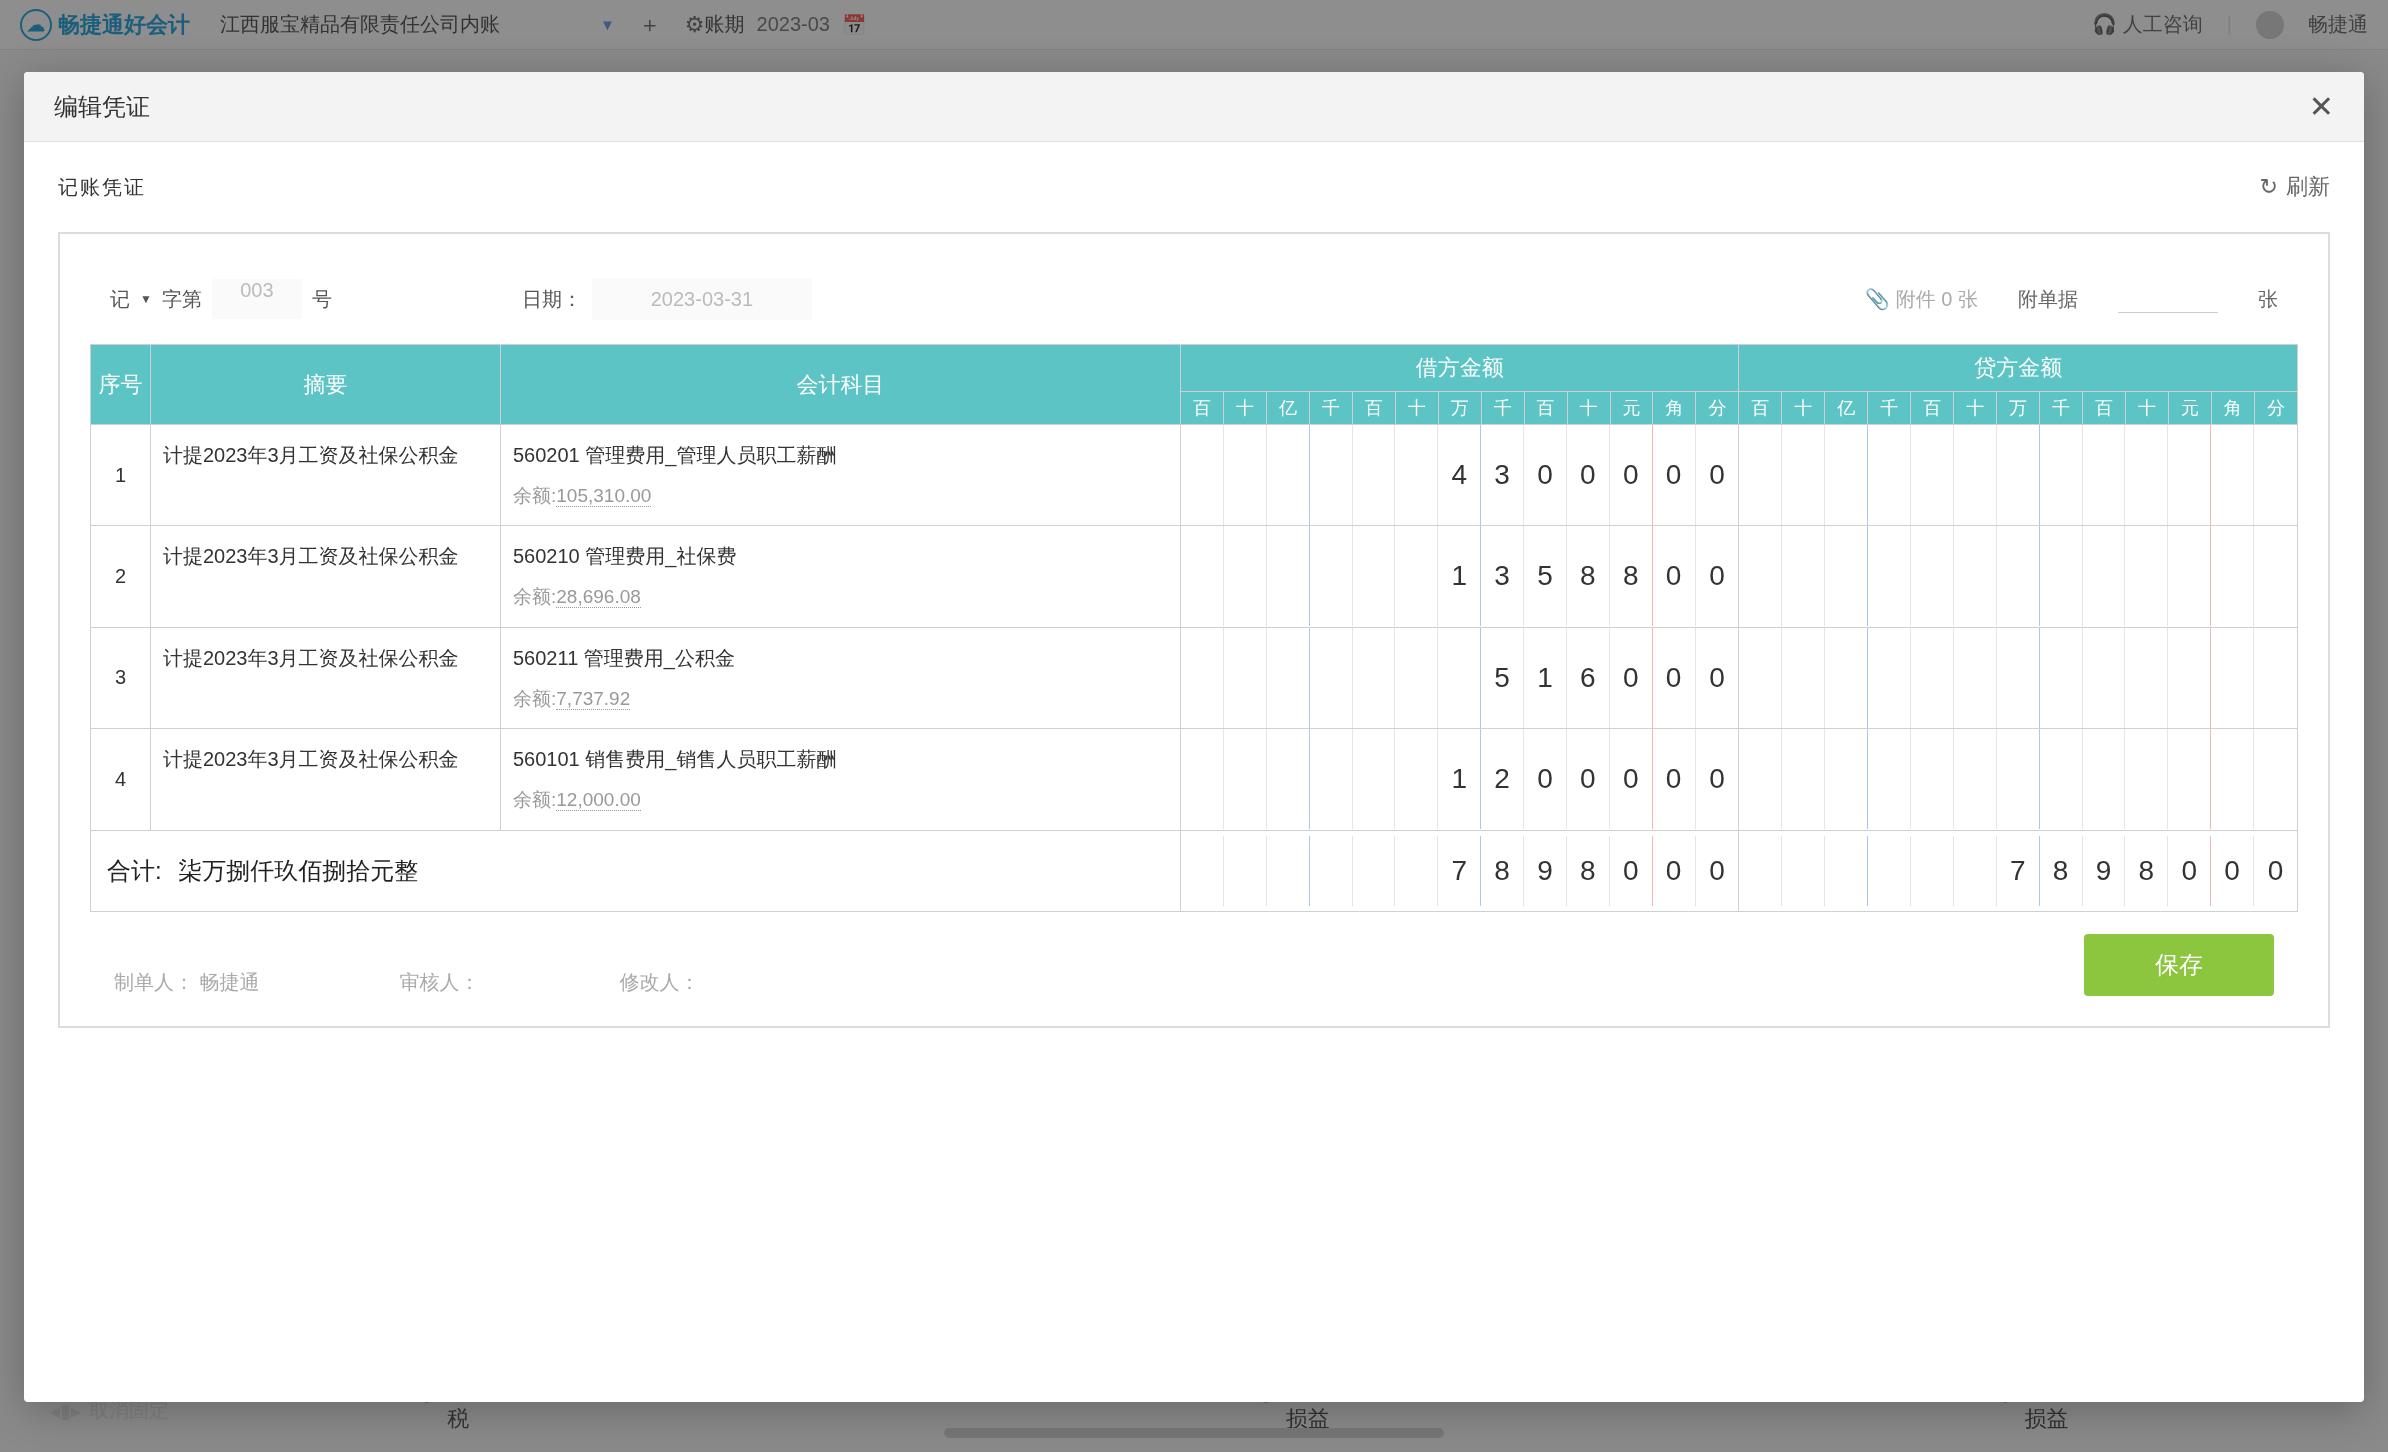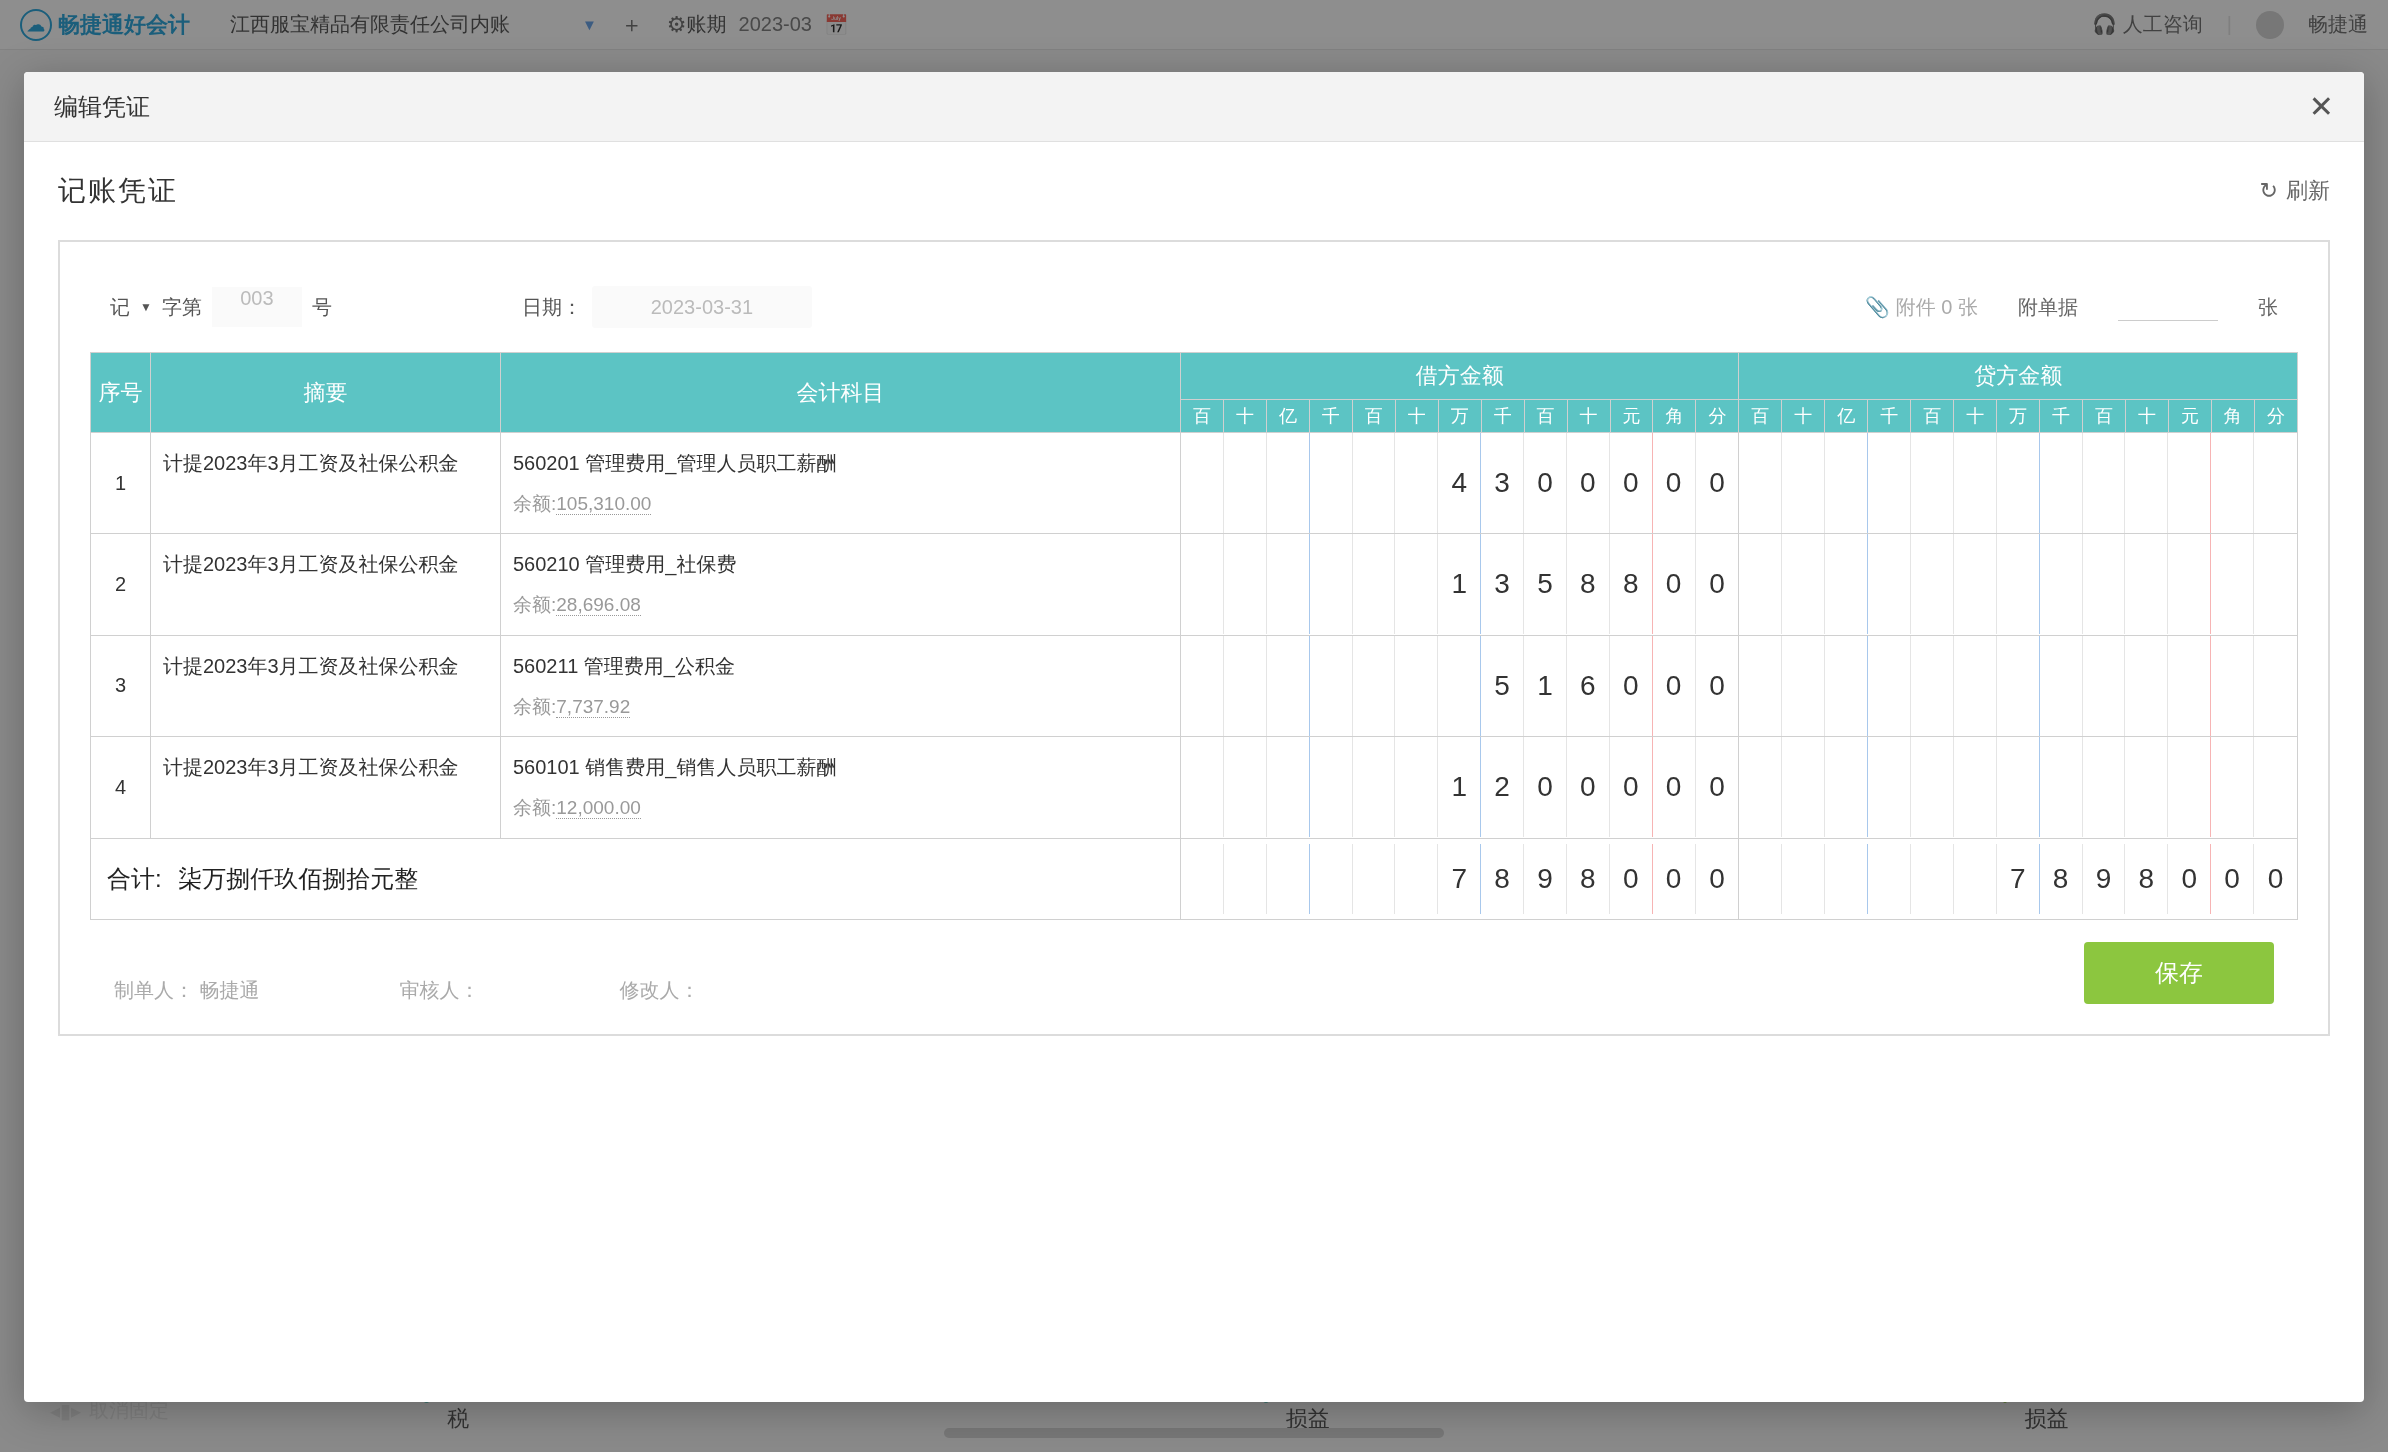--- a/index.html
+++ b/index.html
@@ -33,26 +33,26 @@
 .logo-icon {
   width: 32px; height: 32px;
   border: 2.5px solid #0096d6;
   border-radius: 50%;
   display: inline-flex;
   align-items: center;
   justify-content: center;
   font-size: 18px;
 }
 .company-select {
-  margin-left: 40px;
+  margin-left: 30px;
   font-size: 20px;
   color: #333;
   display: flex;
   align-items: center;
-  gap: 72px;
+  gap: 100px;
 }
 .chevron-down { color: #4a90e2; font-size: 15px; }
 .plus-ic, .gear-ic { color: #555; font-size: 22px; margin-left: 24px; cursor: pointer; }
 .period { font-size: 20px; color: #333; display:flex; align-items:center; gap:12px;}
 .period .pval { color: #666; }
 .cal-ic { color: #f0a050; font-size: 20px; }
 .top-right {
   margin-left: auto;
   display: flex;
   align-items: center;
@@ -101,21 +101,21 @@
   flex: 1;
   padding: 30px 34px;
   overflow: auto;
 }
 .paper-title-row {
   display: flex;
   align-items: center;
   margin-bottom: 30px;
 }
 .paper-title {
-  font-size: 28px;
+  font-size: 20px;
   color: #333;
   letter-spacing: 2px;
 }
 .refresh {
   margin-left: auto;
   color: #666;
   font-size: 22px;
   display: flex;
   align-items: center;
   gap: 8px;

